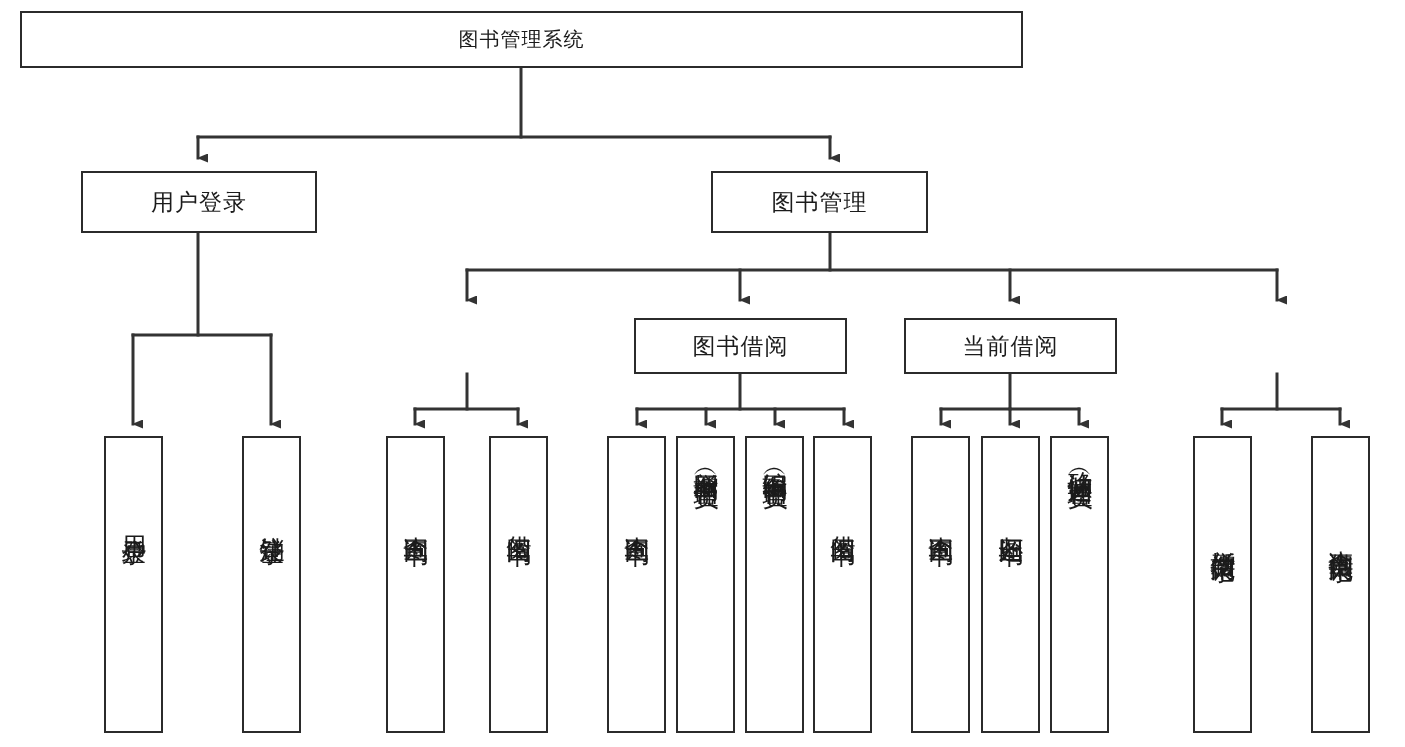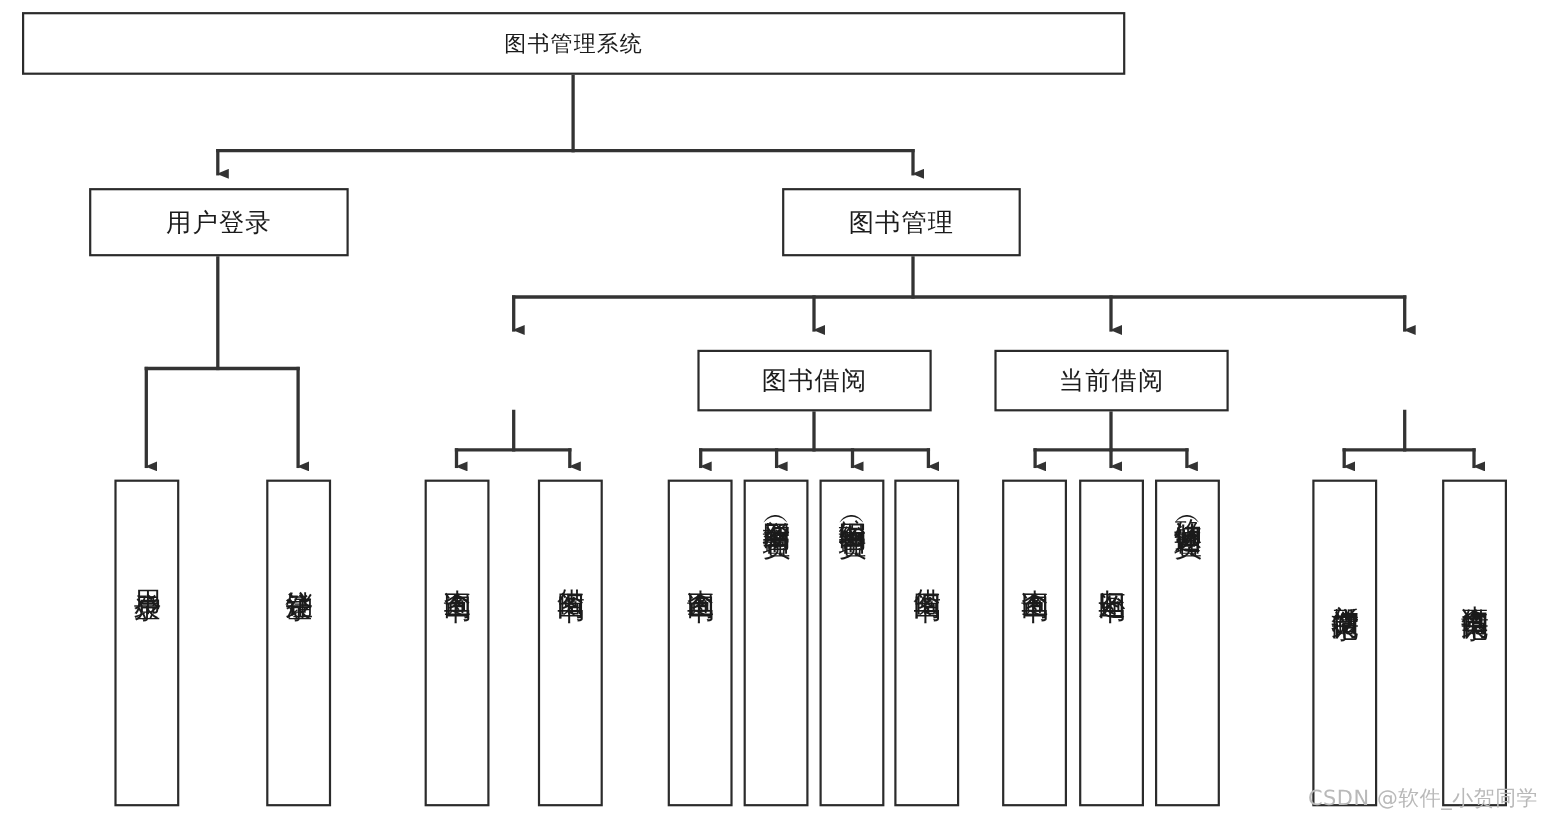--- a/index.html
+++ b/index.html
@@ -172,15 +172,14 @@
     <span class="vtext">确认归还（管理员）</span>
   </div>
 
   <div class="node leaf leaf-short" style="left:1193px;top:436px;width:59px;height:297px;">
     <span class="vtext">新增借阅记录</span>
   </div>
   <div class="node leaf leaf-short" style="left:1311px;top:436px;width:59px;height:297px;">
     <span class="vtext">查询借阅记录</span>
   </div>
 
-  <div class="watermark">CSDN @软件_小贺同学</div>
 
 </div>
 
 </body></html>

